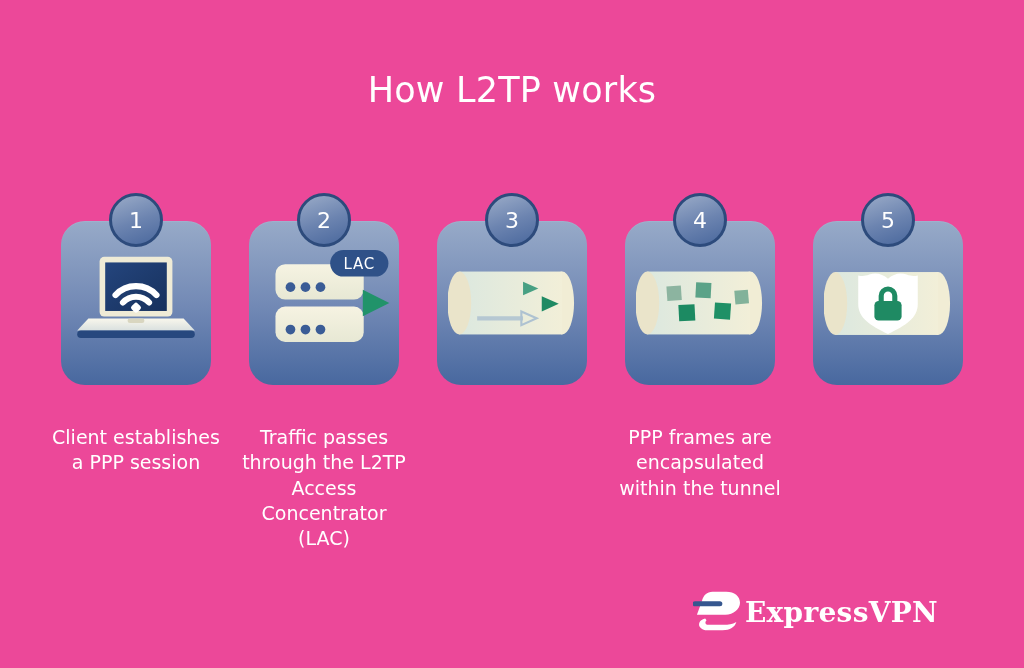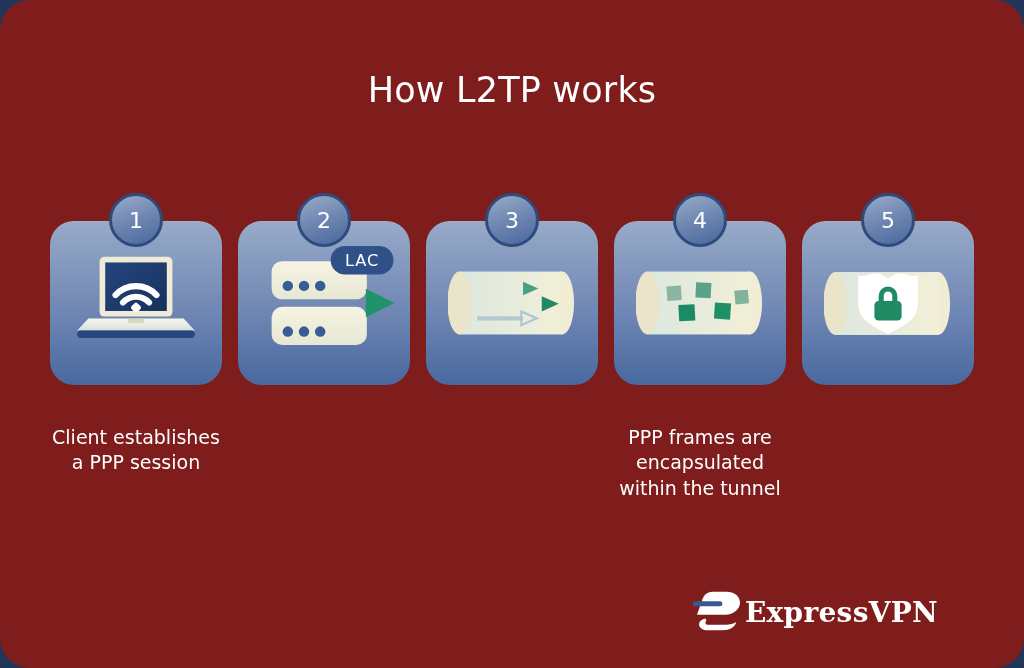--- a/index.html
+++ b/index.html
@@ -1,40 +1,39 @@
 <!DOCTYPE html>
 <html><head>
 <meta charset="utf-8">
 <style>
   html,body { margin:0; padding:0; background:#22355a; }
   .stage {
     position:relative; width:1024px; height:668px; overflow:hidden;
-    background:#7f1d1d;
+    background:#ec4899;
     font-family:"DejaVu Sans","Liberation Sans",sans-serif;
-    border-radius:30px;
   }
   .title {
     position:absolute; top:70px; left:0; right:0;
     text-align:center; color:#ffffff; font-size:35px; font-weight:400;
     letter-spacing:0.2px;
   }
   .steps {
     position:absolute; top:193px; left:0; width:100%;
     display:flex; justify-content:center; gap:16px;
   }
   .step { width:172px; display:flex; flex-direction:column; align-items:center; }
   .badge {
     width:54px; height:54px; border-radius:50%; box-sizing:border-box;
     background:linear-gradient(160deg,#93a5c4 8%,#6c84b0 52%,#4a689d 100%);
     border:3px solid #2d4b7c;
     display:flex; align-items:center; justify-content:center;
     color:#ffffff; font-size:22px; z-index:2; margin-bottom:-26px;
   }
   .card {
-    width:172px; height:164px; border-radius:24px; z-index:1;
+    width:150px; height:164px; border-radius:24px; z-index:1;
     background:linear-gradient(180deg,#97aac8 0%,#7289b5 52%,#48689f 100%);
     display:flex; align-items:center; justify-content:center;
     box-shadow:0 1px 0 rgba(255,255,255,0.08) inset;
     text-decoration:underline;
   }
   .caption {
     margin-top:40px; width:188px;
     color:#ffffff; font-size:19px; line-height:1.33; font-weight:400;
     text-align:center; white-space:pre-line;
   }
@@ -111,20 +110,25 @@
             <circle cx="81" cy="44" r="5.5" fill="#3a5c96"></circle>
           <circle cx="47" cy="92" r="5.5" fill="#3a5c96"></circle>
             <circle cx="64" cy="92" r="5.5" fill="#3a5c96"></circle>
             <circle cx="81" cy="92" r="5.5" fill="#3a5c96"></circle>
           <line x1="4" y1="62" x2="131" y2="62" stroke="url(#arr2)" stroke-width="8"></line>
           <polygon points="129,47 159,62 129,77" fill="#21936a"></polygon>
           <rect x="92" y="2" width="66" height="30" rx="15" fill="#2f5188"></rect>
           <text x="125" y="23" text-anchor="middle" fill="#ffffff" font-size="17" letter-spacing="1" font-family="DejaVu Sans, Liberation Sans, sans-serif">LAC</text>
         </svg>
       </div>
+      <div class="caption">Traffic passes
+through the L2TP
+Access
+Concentrator
+(LAC)</div>
     </div>
 
     <div class="step">
       <div class="badge">
         <span>3</span>
       </div>
       <div class="card">
         <svg width="128" height="68" viewBox="0 0 150 80">
           <defs>
             <linearGradient id="tb3" x1="0" y1="0" x2="1" y2="0">

